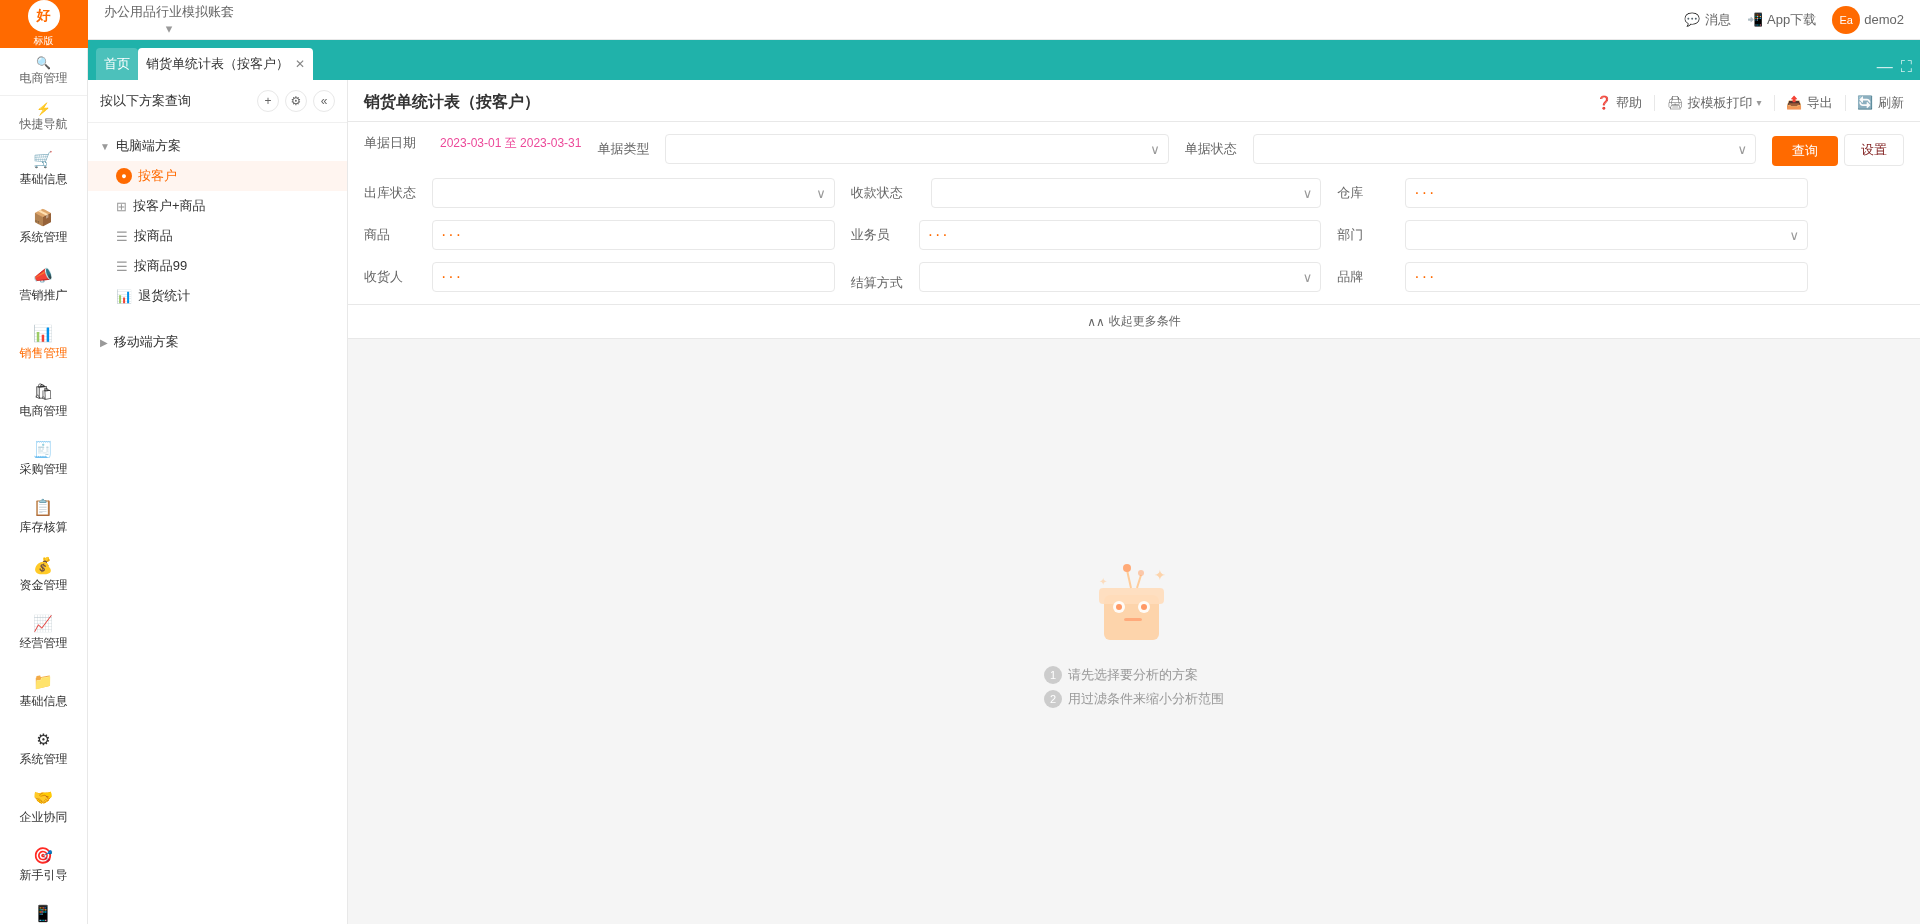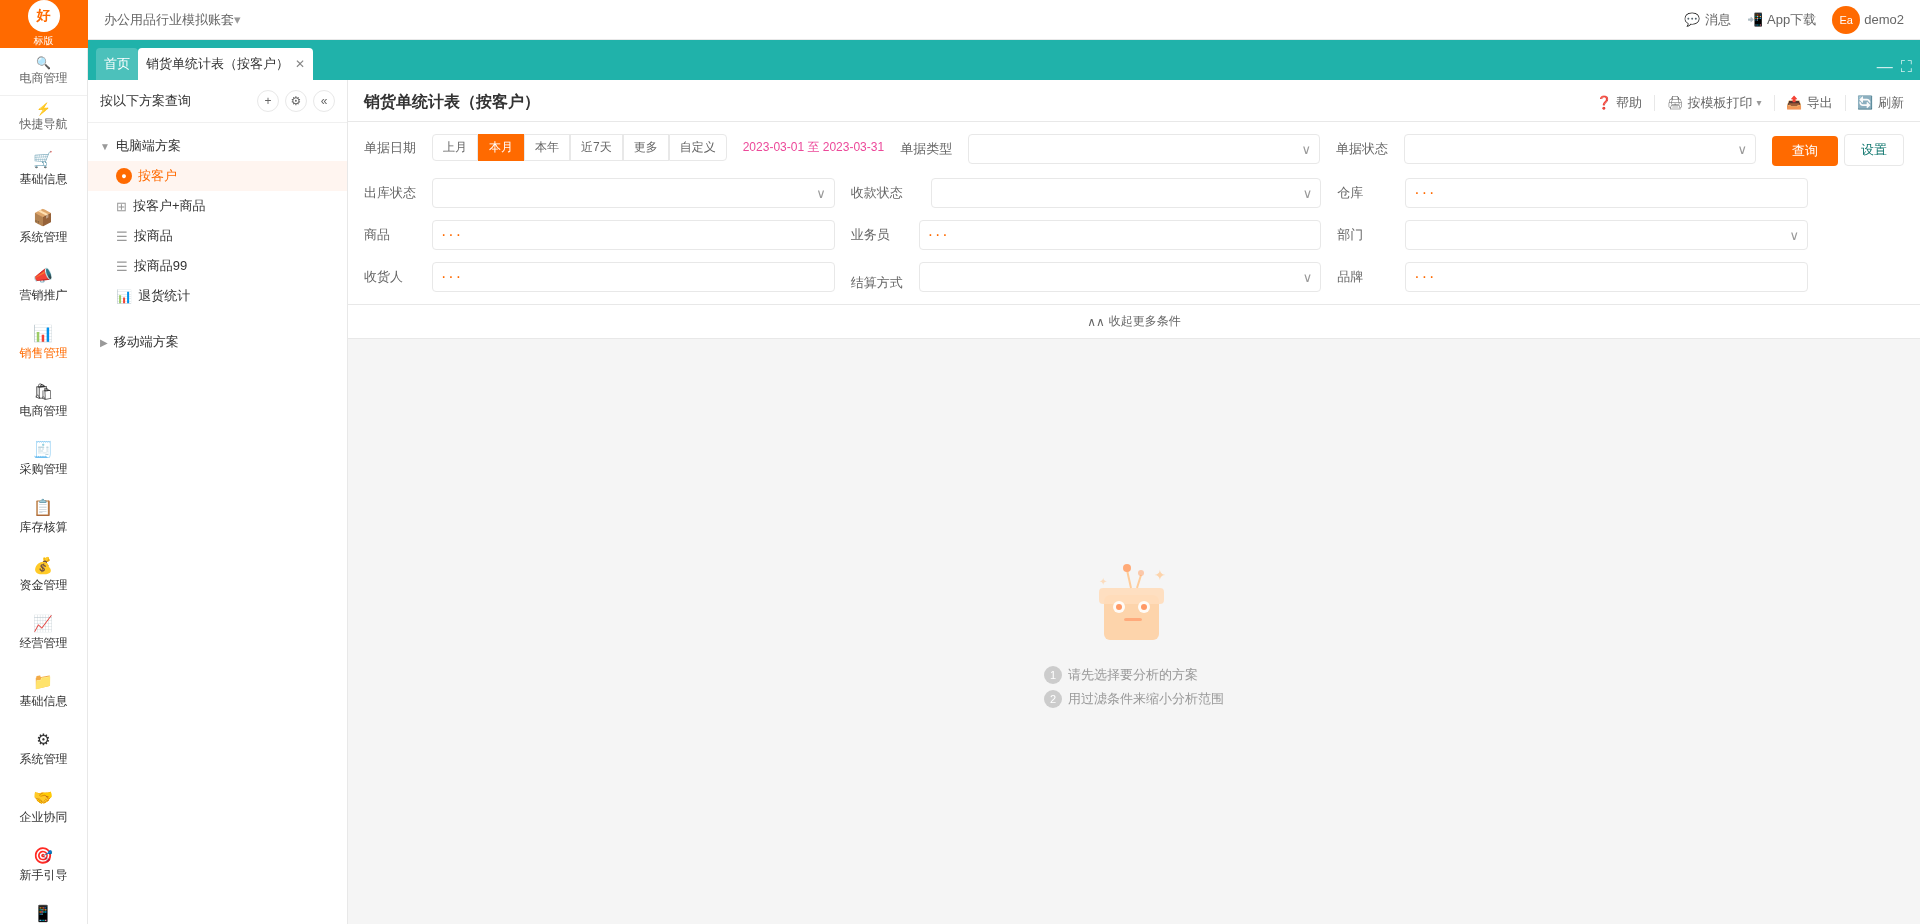--- a/index.html
+++ b/index.html
@@ -18,21 +18,21 @@
 
     .sidebar-item { width: 100%; padding: 10px 4px; text-align: center; cursor: pointer; color: #333; font-size: 12px; display: flex; flex-direction: column; align-items: center; }
     .sidebar-item .s-icon { font-size: 16px; margin-bottom: 2px; }
     .sidebar-item.active { color: #ff6a00; }
 
     
     .main { flex: 1; display: flex; flex-direction: column; overflow: hidden; }
 
     
     .topbar { height: 40px; background: #fff; border-bottom: 1px solid #e8e8e8; display: flex; align-items: center; padding: 0 16px; justify-content: space-between; flex-shrink: 0; }
-    .topbar-left { display: flex; align-items: center; gap: 0; color: #666; font-size: 13px; }
+    .topbar-left { display: flex; align-items: center; gap: 0; color: #666; font-size: 13px; flex-direction: column; }
     .topbar-right { display: flex; align-items: center; gap: 16px; color: #666; font-size: 13px; }
     .topbar-right .tr-item { display: flex; align-items: center; gap: 4px; cursor: pointer; }
     .avatar { width: 28px; height: 28px; border-radius: 50%; background: #ff6a00; display: flex; align-items: center; justify-content: center; color: #fff; font-size: 11px; }
 
     
     .tabs { height: 40px; background: #20b2aa; display: flex; align-items: flex-end; flex-shrink: 0; padding: 0 8px; }
     .tab { height: 32px; padding: 0 8px; display: flex; align-items: center; gap: 6px; border-radius: 4px 4px 0 0; cursor: pointer; color: rgba(255,255,255,0.8); font-size: 13px; }
     .tab.home { background: rgba(255,255,255,0.2); color: #fff; }
     .tab.active { background: #fff; color: #333; }
     .tab .close-btn { font-size: 12px; cursor: pointer; opacity: 0.6; }
@@ -80,21 +80,21 @@
     .date-filter { display: flex; align-items: center; gap: 0; }
     .date-btn { padding: 4px 10px; border: 1px solid #e8e8e8; cursor: pointer; font-size: 12px; color: #666; background: #fff; }
     .date-btn:first-child { border-radius: 4px 0 0 4px; }
     .date-btn:last-child { border-radius: 0 4px 4px 0; }
     .date-btn.active { background: #ff6a00; color: #fff; border-color: #ff6a00; }
 
     .date-range { font-size: 12px; color: #ec4899; margin-left: 8px; }
 
     
     .query-btn { background: #ff6a00; color: #fff; border: none; border-radius: 4px; padding: 6px 20px; font-size: 13px; cursor: pointer; white-space: nowrap; }
-    .settings-btn { background: #fff; color: #0f766e; border: 1px solid #e8e8e8; border-radius: 4px; padding: 6px 16px; font-size: 13px; cursor: pointer; white-space: nowrap; }
+    .settings-btn { background: #fff; color: #7f1d1d; border: 1px solid #e8e8e8; border-radius: 4px; padding: 6px 16px; font-size: 13px; cursor: pointer; white-space: nowrap; }
 
     .collapse-bar { text-align: center; padding: 8px; cursor: pointer; color: #666; font-size: 12px; background: #fff; border-bottom: 1px solid #e8e8e8; display: flex; align-items: center; justify-content: center; gap: 4px; }
 
     
     .empty-state { flex: 1; display: flex; flex-direction: column; align-items: center; justify-content: center; background: #f5f5f5; }
     .empty-icon { width: 100px; height: 100px; margin-bottom: 16px; position: relative; }
     .empty-tips { text-align: center; color: #999; font-size: 13px; }
     .empty-tips p { margin-bottom: 6px; display: flex; align-items: center; gap: 6px; }
     .tip-num { width: 18px; height: 18px; border-radius: 50%; background: #ccc; color: #fff; font-size: 11px; display: flex; align-items: center; justify-content: center; flex-shrink: 0; }
 
@@ -289,28 +289,20 @@
             <span>刷新</span>
           </div>
         </div>
       </div>
 
       <div class="filter-area">
 
         <div style="display:flex; gap:16px; margin-bottom:12px; align-items:flex-start;">
           <div style="display:flex; align-items:center; gap:8px; flex-shrink:0;">
             <span class="filter-label">单据日期</span>
-            <div class="date-filter">
-              <button class="date-btn">上月</button>
-              <button class="date-btn active">本月</button>
-              <button class="date-btn">本年</button>
-              <button class="date-btn">近7天</button>
-              <button class="date-btn">更多</button>
-              <button class="date-btn">自定义</button>
-            </div>
             <span class="date-range">2023-03-01 至 2023-03-31</span>
           </div>
           <div style="display:flex; align-items:center; gap:8px; flex:1;">
             <span class="filter-label">单据类型</span>
             <div class="filter-control" style="flex:1;">
               <span class="placeholder"></span>
               <span class="arrow">∨</span>
             </div>
           </div>
           <div style="display:flex; align-items:center; gap:8px; flex:1;">

